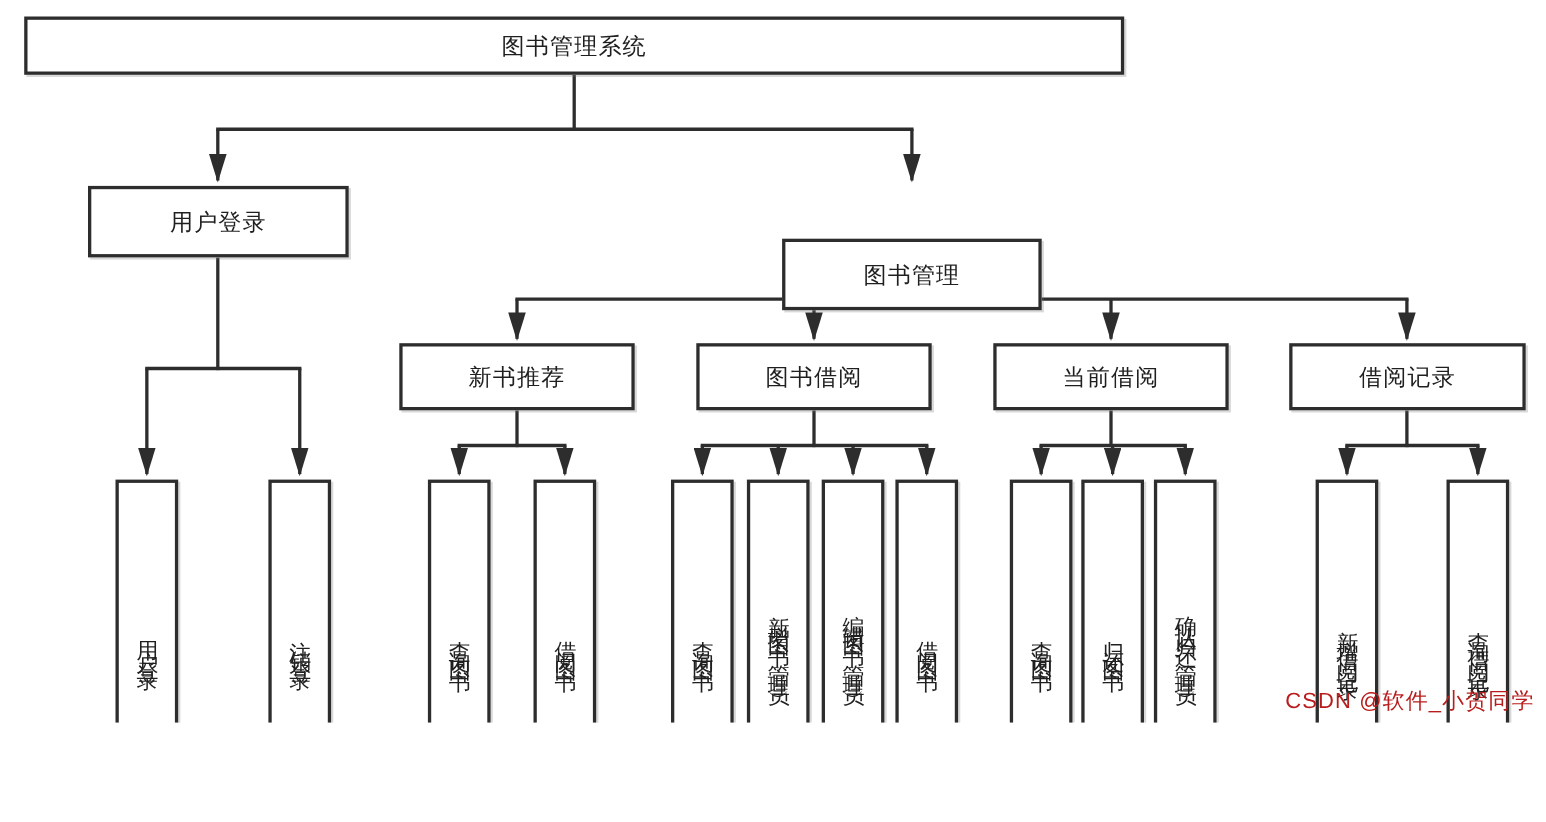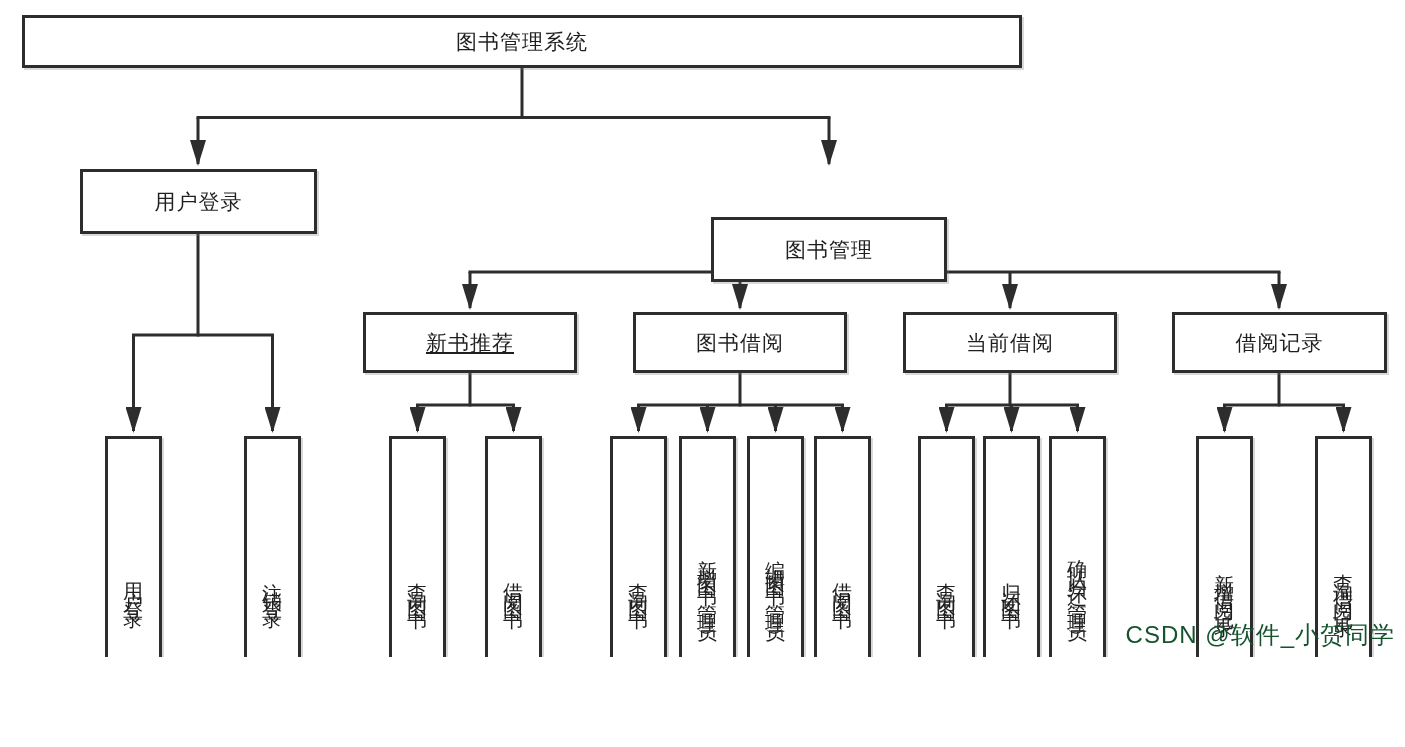--- a/index.html
+++ b/index.html
@@ -49,22 +49,22 @@
     text-orientation: mixed;
     font-size: 20px;
     letter-spacing: 9px;
     line-height: 1;
     white-space: nowrap;
   }
   .watermark {
     position: absolute;
     right: 10px;
     bottom: 6px;
-    font-size: 24px;
-    color: #14532d;
+    font-size: 20px;
+    color: #b91c1c;
     letter-spacing: 1px;
   }
   .stroke {
     stroke: #2d2d2d;
     stroke-width: 3;
     fill: none;
   }
 </style>
 </head>
 <body>
@@ -137,21 +137,21 @@
     <span class="lbl">图书管理系统</span>
   </div>
 
   <div class="node" style="left:80px; top:169px; width:237px; height:65px;">
     <span class="lbl">用户登录</span>
   </div>
   <div class="node" style="left:711px; top:169px; width:236px; height:65px;margin-top:48px;">
     <span class="lbl">图书管理</span>
   </div>
 
-  <div class="node" style="left:363px; top:312px; width:214px; height:61px;text-decoration:underline;">
+  <div class="node" style="left:363px; top:312px; width:214px; height:61px;">
     <span class="lbl">新书推荐</span>
   </div>
   <div class="node" style="left:633px; top:312px; width:214px; height:61px;justify-content:center;">
     <span class="lbl">图书借阅</span>
   </div>
   <div class="node" style="left:1172px; top:312px; width:215px; height:61px;">
     <span class="lbl">借阅记录</span>
   </div>
   <div class="node" style="left:903px; top:312px; width:214px; height:61px;">
     <span class="lbl">当前借阅</span>

